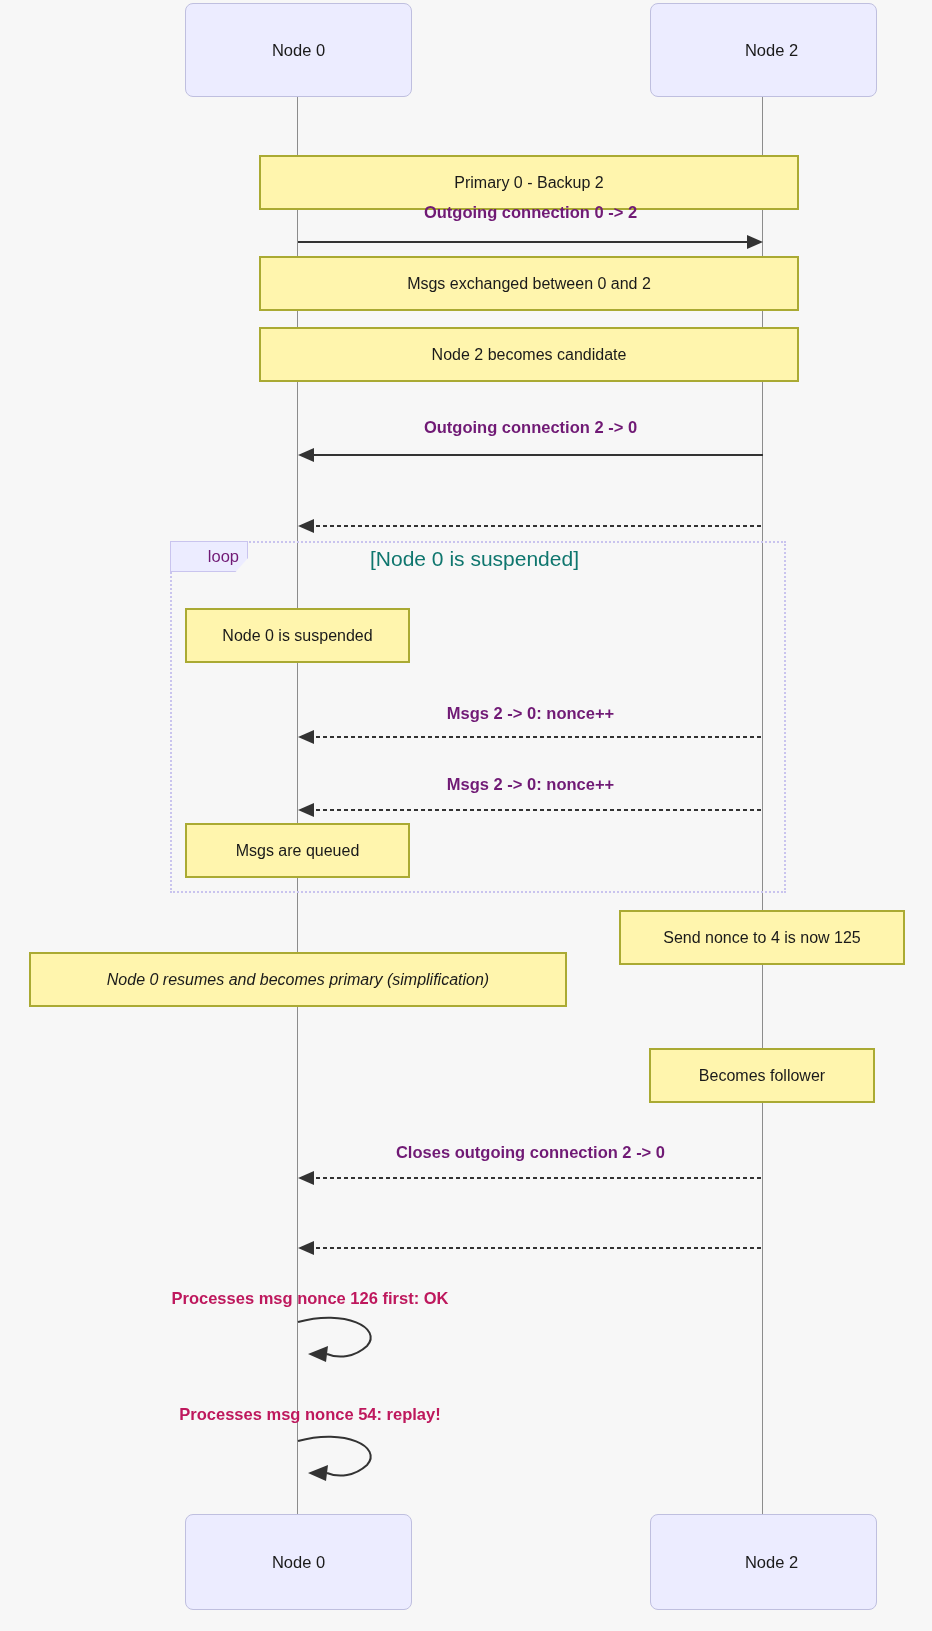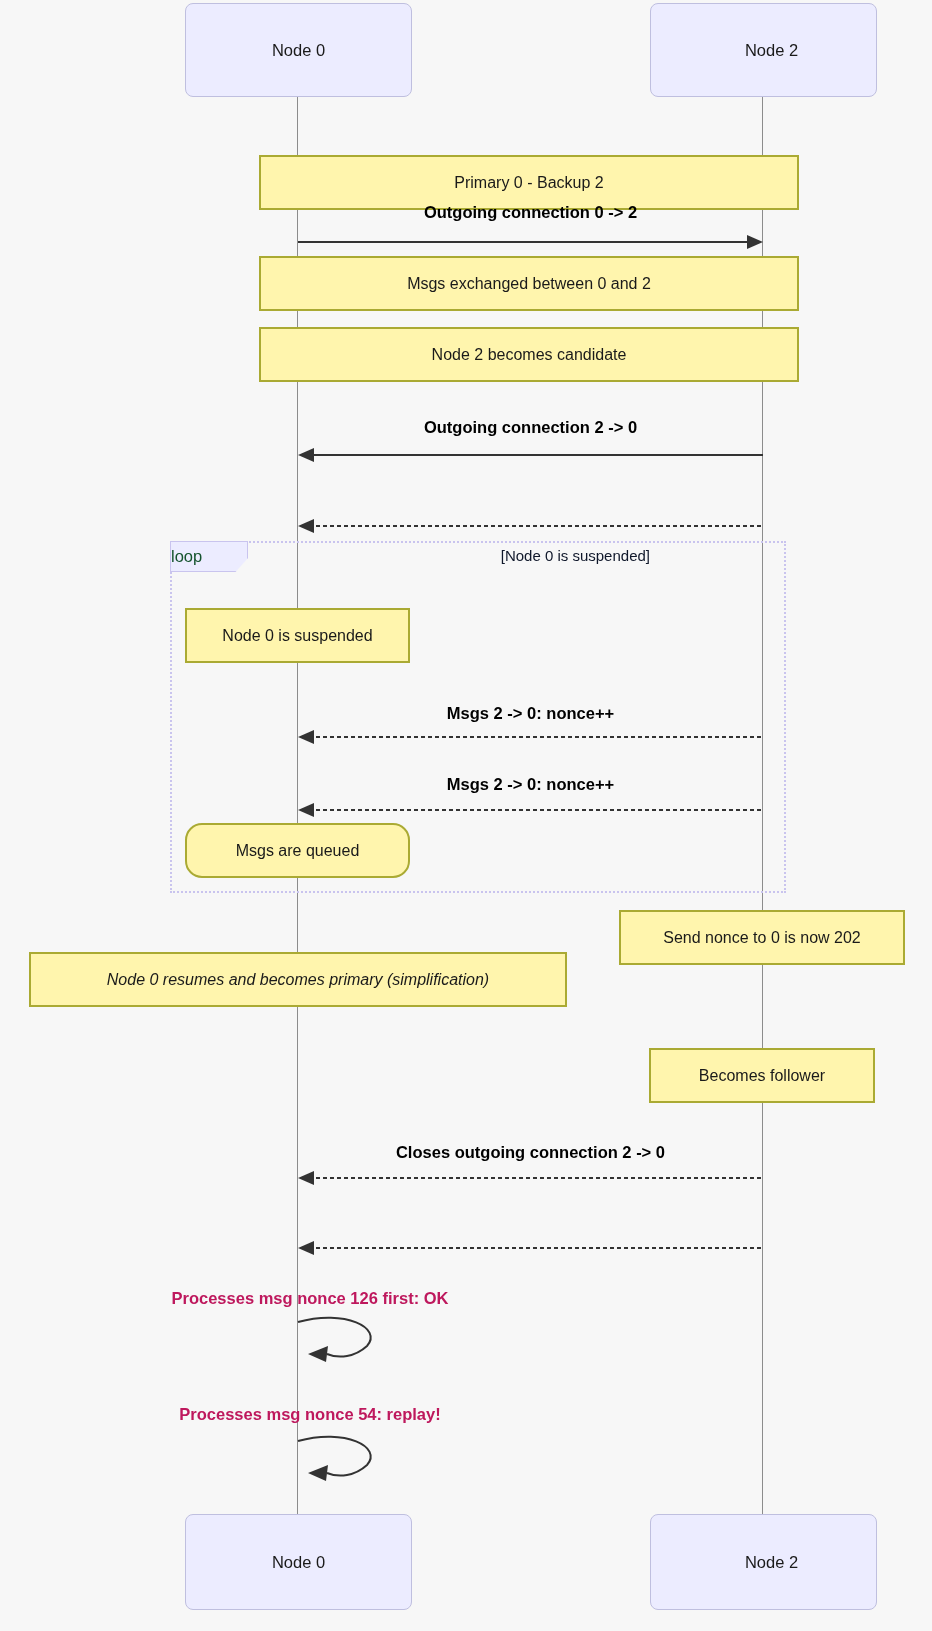--- a/index.html
+++ b/index.html
@@ -58,21 +58,21 @@
   }
 
   
   .msg-label {
     position: absolute;
     left: 298px;
     width: 465px;
     text-align: center;
     font-weight: bold;
     font-size: 16.5px;
-    color: #000000;
+    color: #701a75;
     height: 24px;
     line-height: 24px;
   }
   .line {
     position: absolute;
     left: 298px;
     width: 465px;
     height: 2px;
   }
   .line.solid  { background: #333; }
@@ -105,33 +105,33 @@
     left: 170px;
     top: 541px;
     width: 78px;
     height: 31px;
     background: #ececff;
     border: 1.5px solid #c9c4ee;
     box-sizing: border-box;
     clip-path: polygon(0 0, 100% 0, 100% 55%, 84% 100%, 0 100%);
     display: flex;
     align-items: center;
-    justify-content: flex-start;
-    font-size: 16.5px;
-    color: #14532d;
+    justify-content: flex-end;
+    font-size: 16.5px;
+    color: #701a75;
     padding-right: 8px;
   }
   .loop-condition {
     position: absolute;
     left: 370px;
     top: 547px;
     width: 280px;
-    text-align: right;
-    font-size: 15px;
-    color: #0f172a;
+    text-align: left;
+    font-size: 21px;
+    color: #0f766e;
   }
 
   
   .self-label {
     position: absolute;
     left: 132px;
     width: 356px;
     text-align: center;
     font-weight: bold;
     font-size: 16.5px;
@@ -195,26 +195,26 @@
   </div>
 
   <div class="msg-label" style="top:701px;">Msgs 2 -&gt; 0: nonce++</div>
   <div class="line dashed to-left" style="top:736px;"></div>
   <div class="arrowhead left" style="left:298px; top:730px;"></div>
 
   <div class="msg-label" style="top:772px;">Msgs 2 -&gt; 0: nonce++</div>
   <div class="line dashed to-left" style="top:809px;"></div>
   <div class="arrowhead left" style="left:298px; top:803px;"></div>
 
-  <div class="note" style="left:185px; top:823px; width:225px; height:55px;border-radius:17px;">
+  <div class="note" style="left:185px; top:823px; width:225px; height:55px;">
     <span>Msgs are queued</span>
   </div>
 
   <div class="note" style="left:619px; top:910px; width:286px; height:55px;">
-    <span>Send nonce to 0 is now 202</span>
+    <span>Send nonce to 4 is now 125</span>
   </div>
 
   <div class="note" style="left:29px; top:952px; width:538px; height:55px;font-style:italic;">
     <span>Node 0 resumes and becomes primary (simplification)</span>
   </div>
 
   <div class="note" style="left:649px; top:1048px; width:226px; height:55px;">
     <span>Becomes follower</span>
   </div>
 

